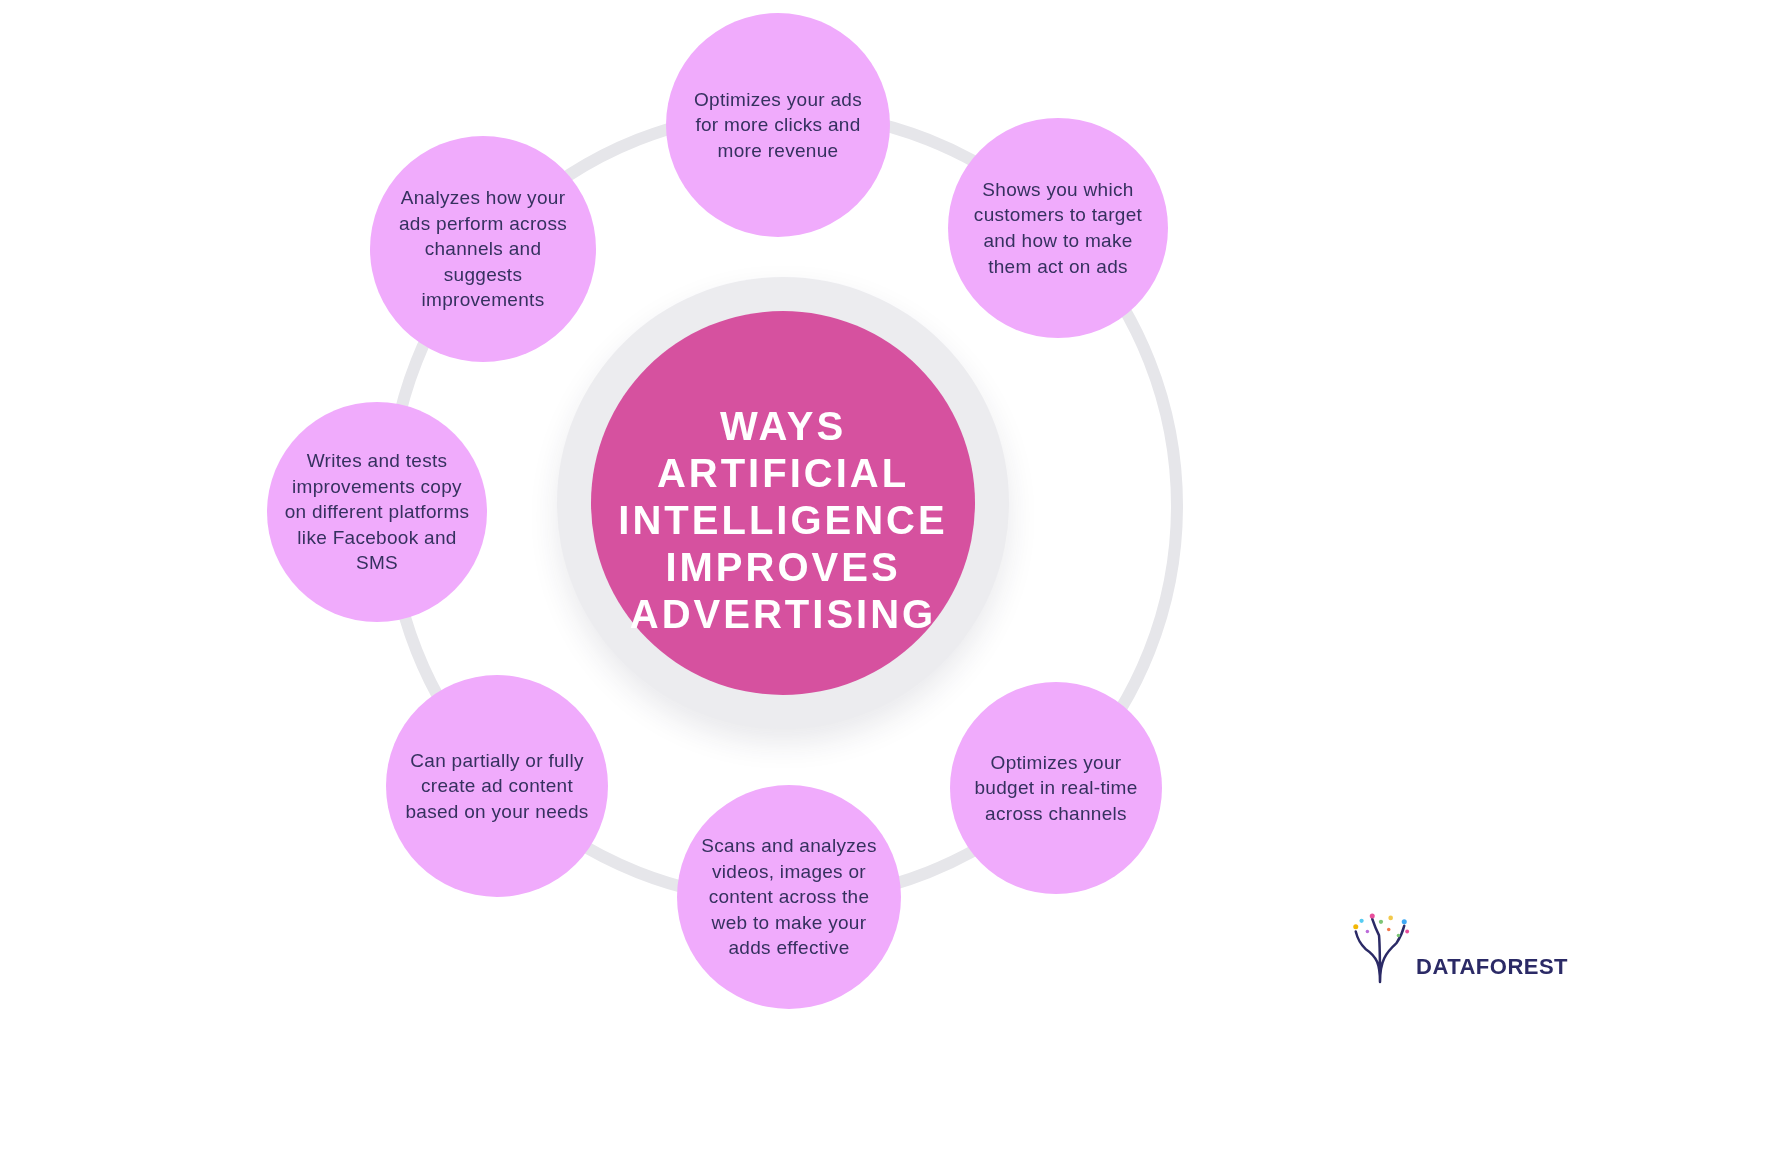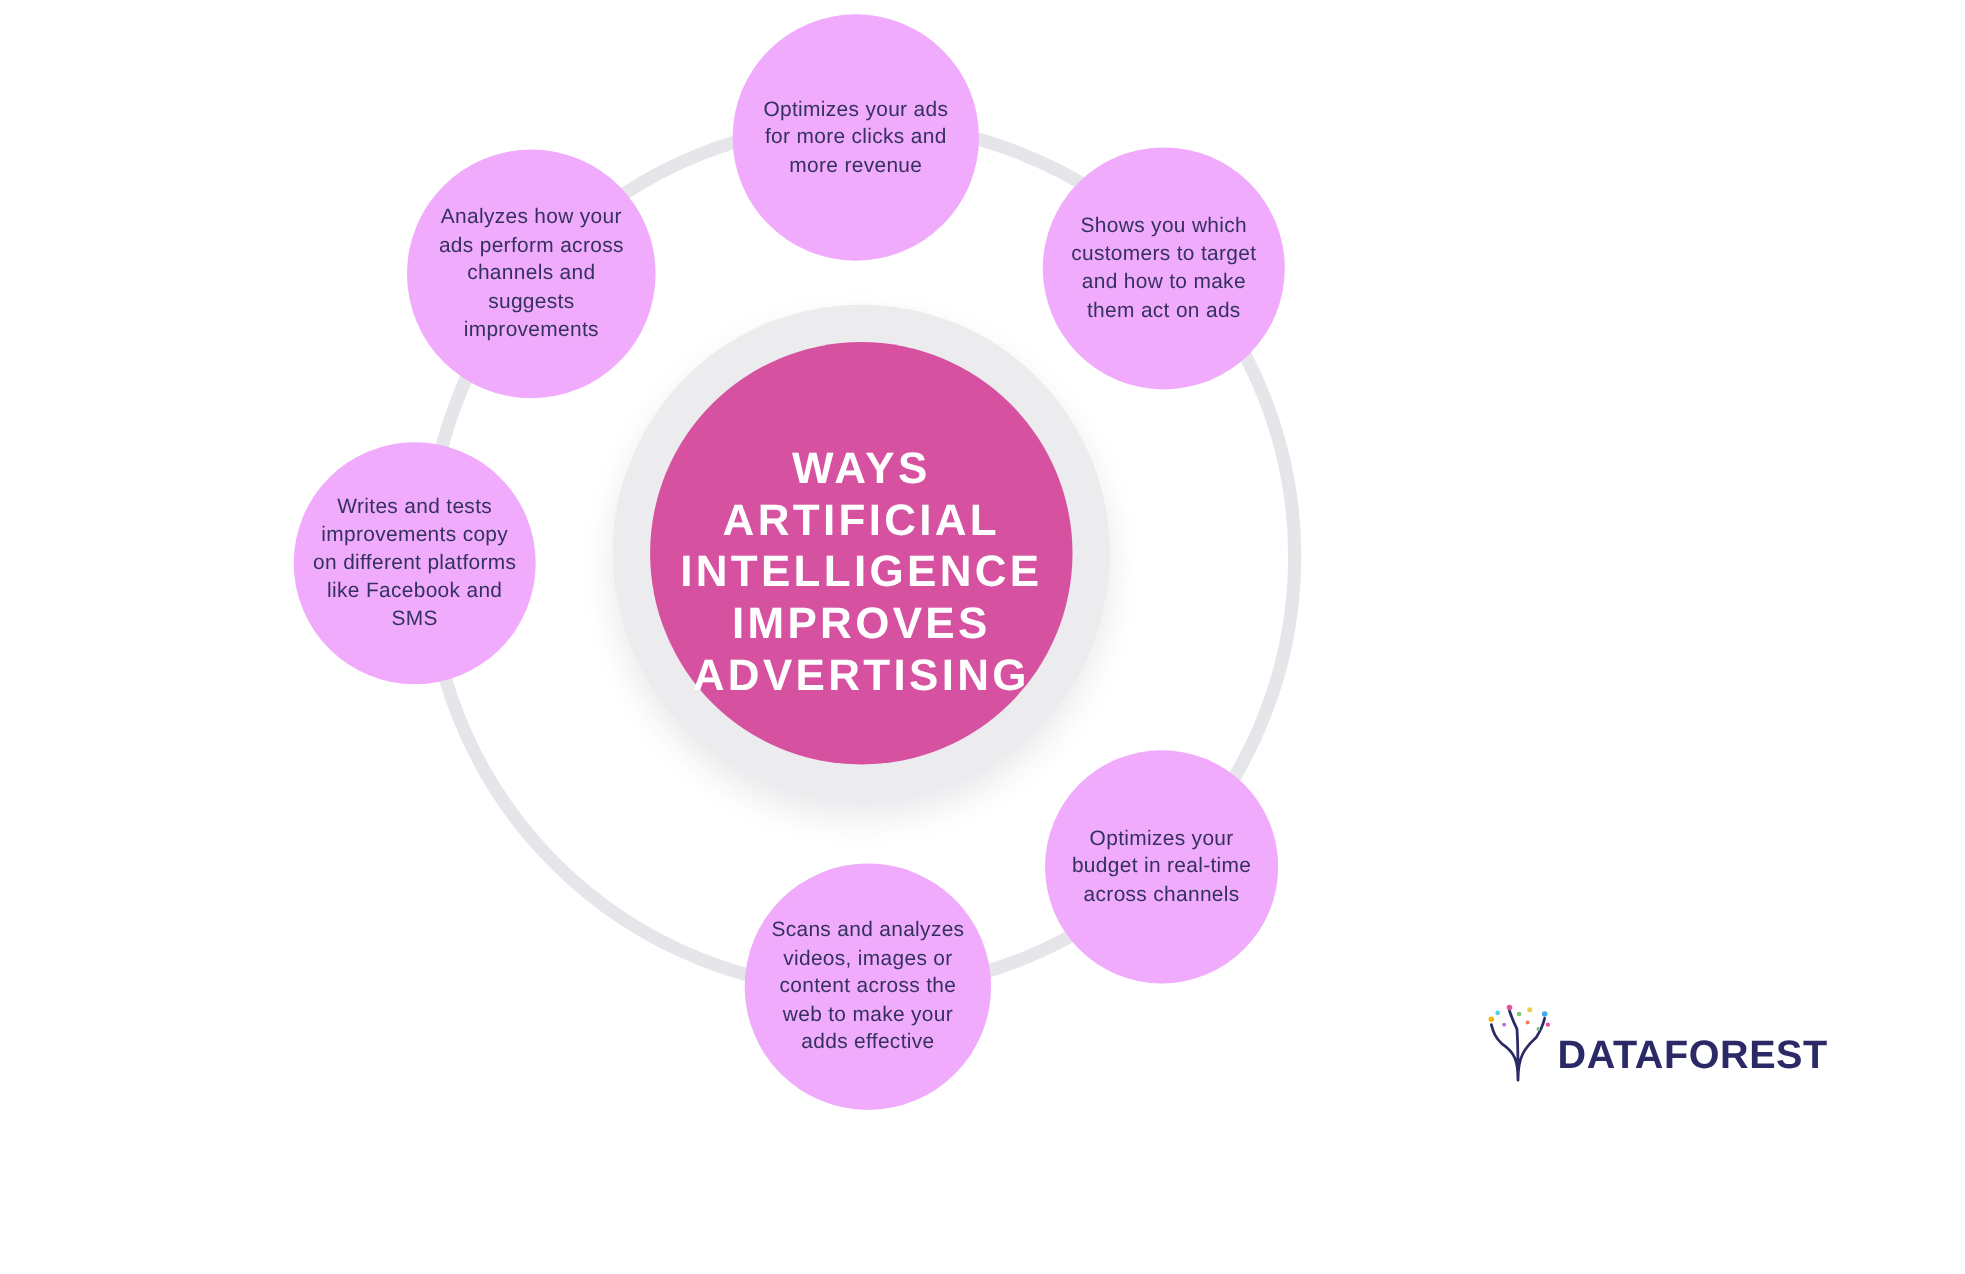--- a/index.html
+++ b/index.html
@@ -79,21 +79,21 @@
     font-weight: 500;
     line-height: 1.35;
     letter-spacing: 0.3px;
   }
   .node span {
     display: block;
     padding: 0 16px;
     white-space: normal;
   }
   .node-top          { left: 666px; top:  13px; width: 224px; height: 224px; }
-  .node-top-right    { left: 948px; top: 134px; width: 220px; height: 220px; }
+  .node-top-right    { left: 948px; top: 118px; width: 220px; height: 220px; }
   .node-right        { left: 1086px; top: 394px; width: 214px; height: 214px; }
   .node-bottom-right { left: 950px; top: 682px; width: 212px; height: 212px; }
   .node-bottom       { left: 677px; top: 785px; width: 224px; height: 224px; }
   .node-bottom-left  { left: 386px; top: 675px; width: 222px; height: 222px; }
   .node-left         { left: 267px; top: 402px; width: 220px; height: 220px; }
   .node-top-left     { left: 370px; top: 136px; width: 226px; height: 226px; align-items: center; }
 
   .brand {
     position: absolute;
     left: 1348px;
@@ -104,21 +104,21 @@
     z-index: 5;
   }
   .brand-icon {
     width: 64px;
     height: 72px;
     flex: 0 0 auto;
   }
   .brand-text {
     color: #2b2a66;
     font-weight: bold;
-    font-size: 36px;
+    font-size: 22px;
     letter-spacing: 0.5px;
     padding-bottom: 4px;
   }
 </style>
 </head>
 <body>
 
 <div class="canvas">
 
   <div class="ring"></div>
@@ -143,20 +143,23 @@
 
 
   <div class="node node-bottom-right">
     <span>Optimizes your budget in real-time across channels</span>
   </div>
 
   <div class="node node-bottom">
     <span>Scans and analyzes videos, images or content across the web to make your adds effective</span>
   </div>
 
+  <div class="node node-bottom-left">
+    <span>Can partially or fully create ad content based on your needs</span>
+  </div>
 
   <div class="node node-left">
     <span>Writes and tests improvements copy on different platforms like Facebook and SMS</span>
   </div>
 
   <div class="node node-top-left">
     <span>Analyzes how your ads perform across channels and suggests improvements</span>
   </div>
 
   <div class="brand">

